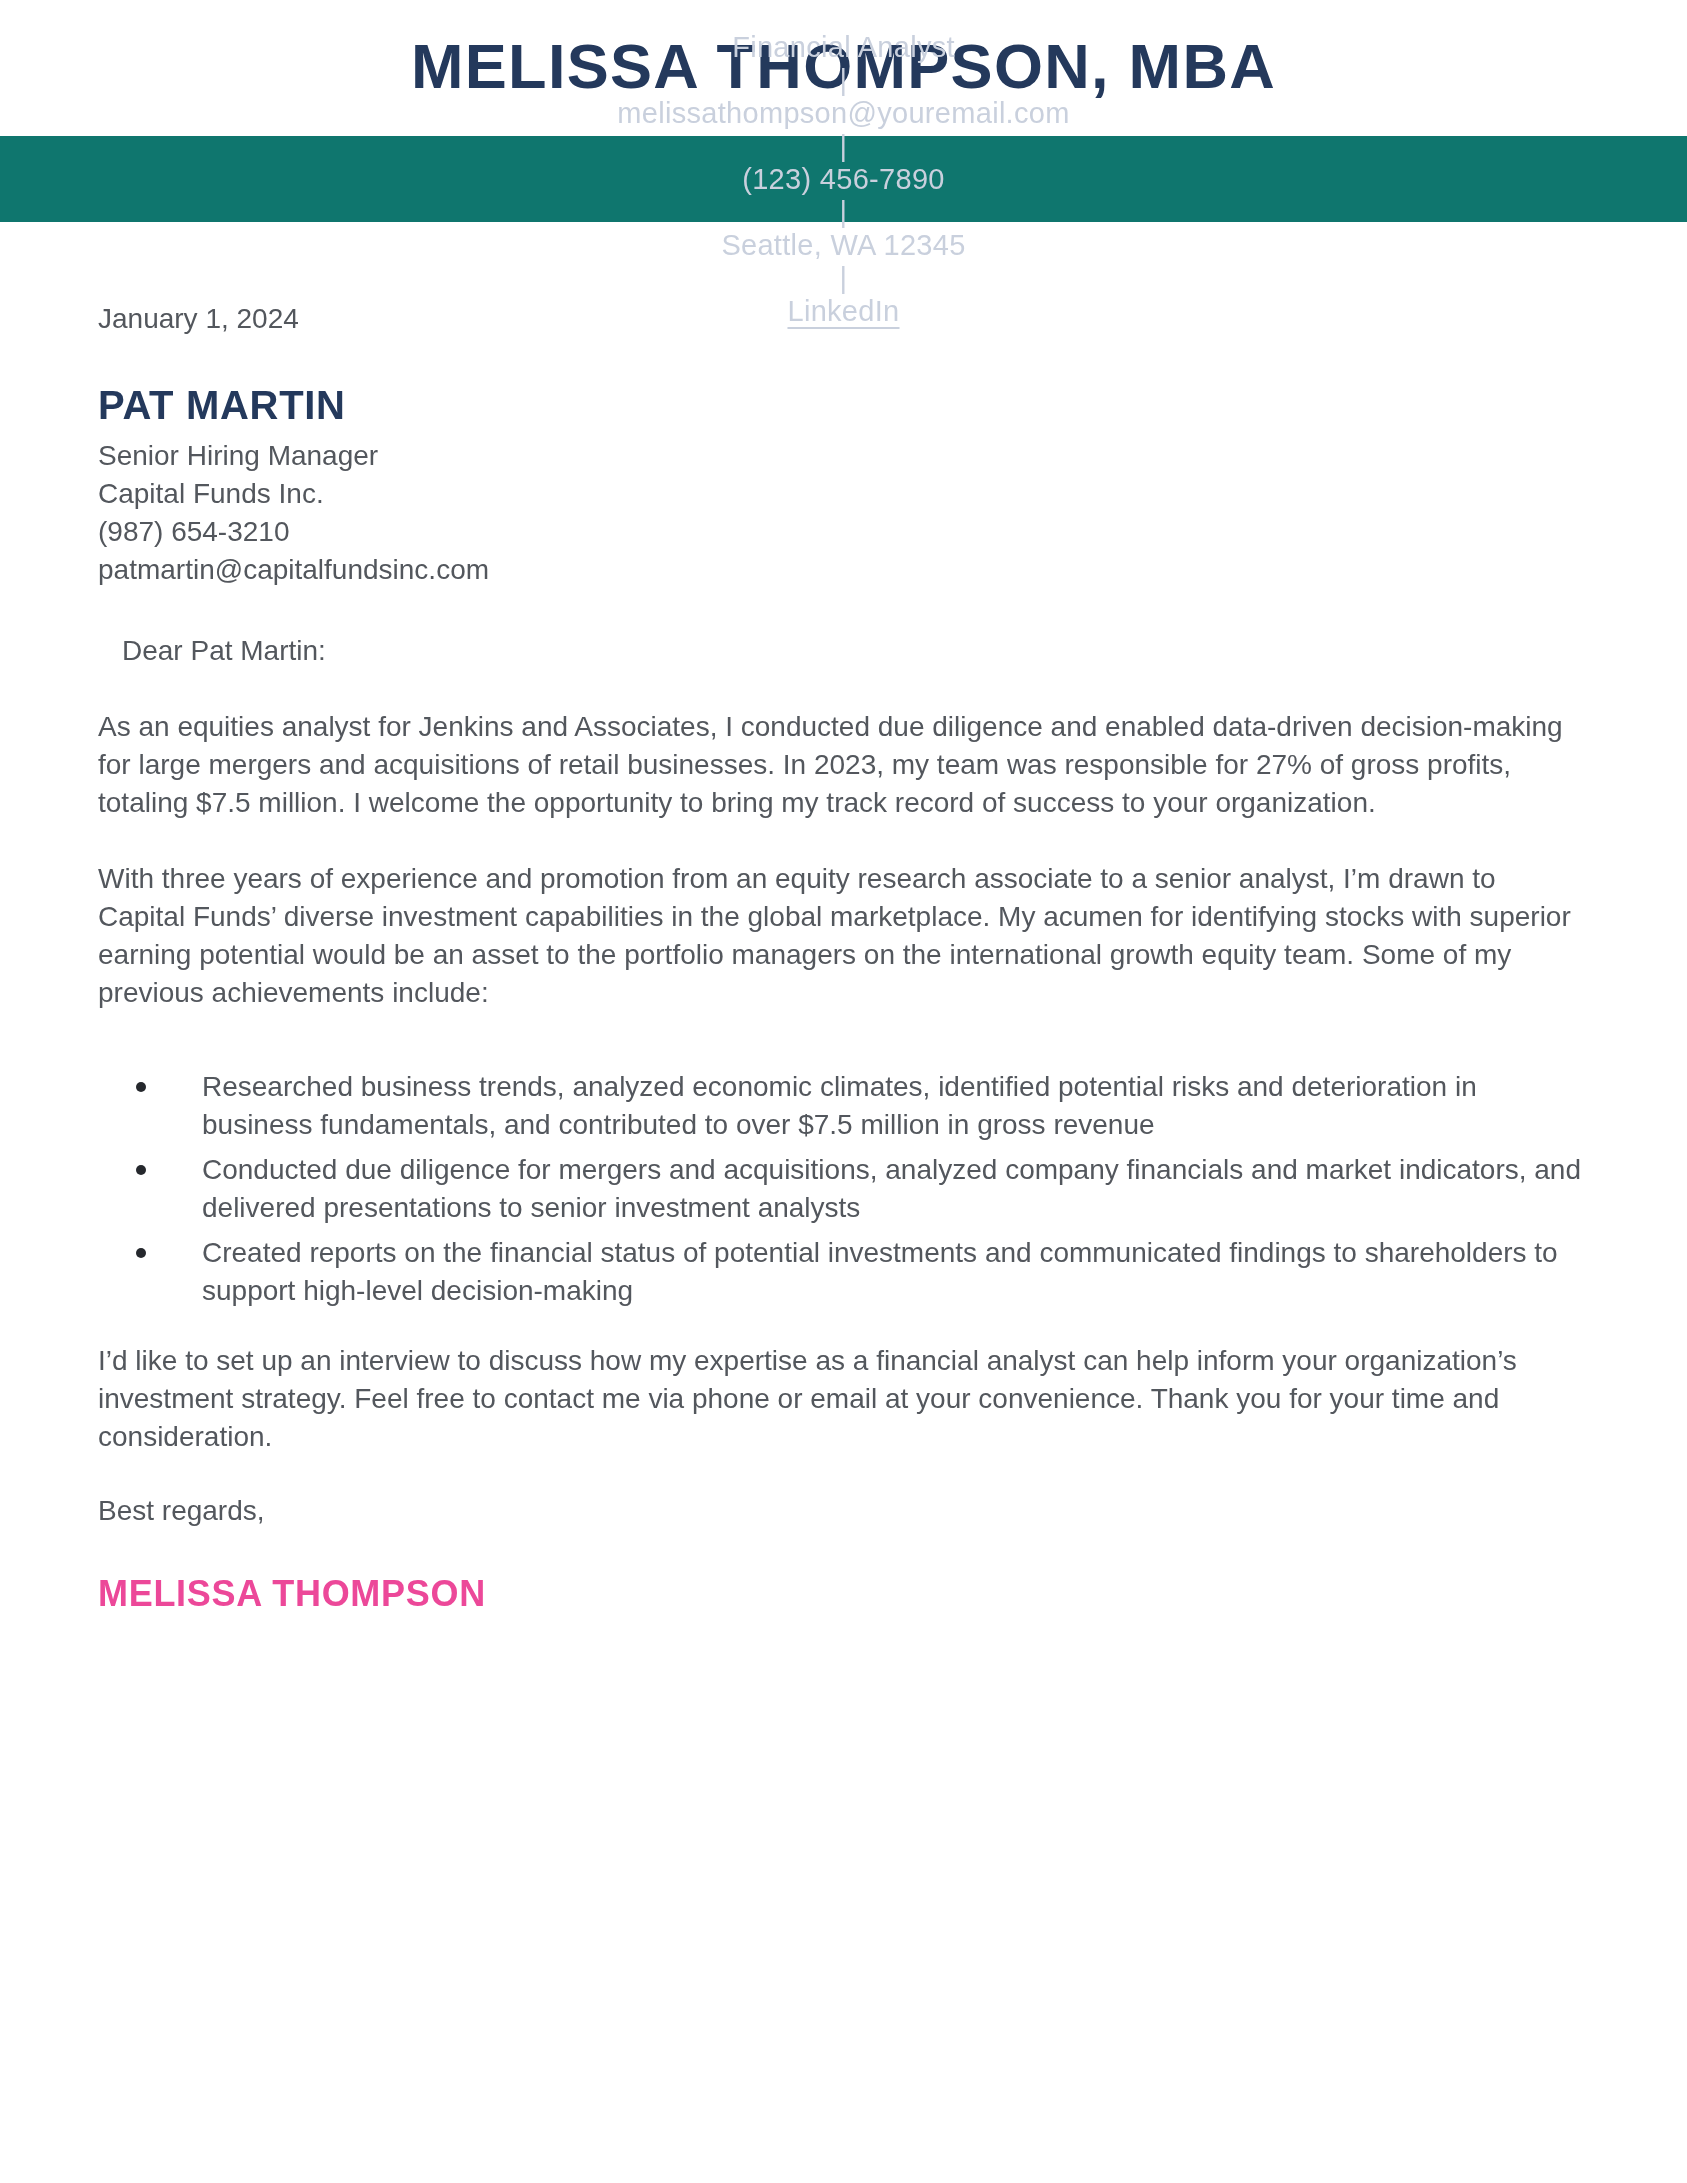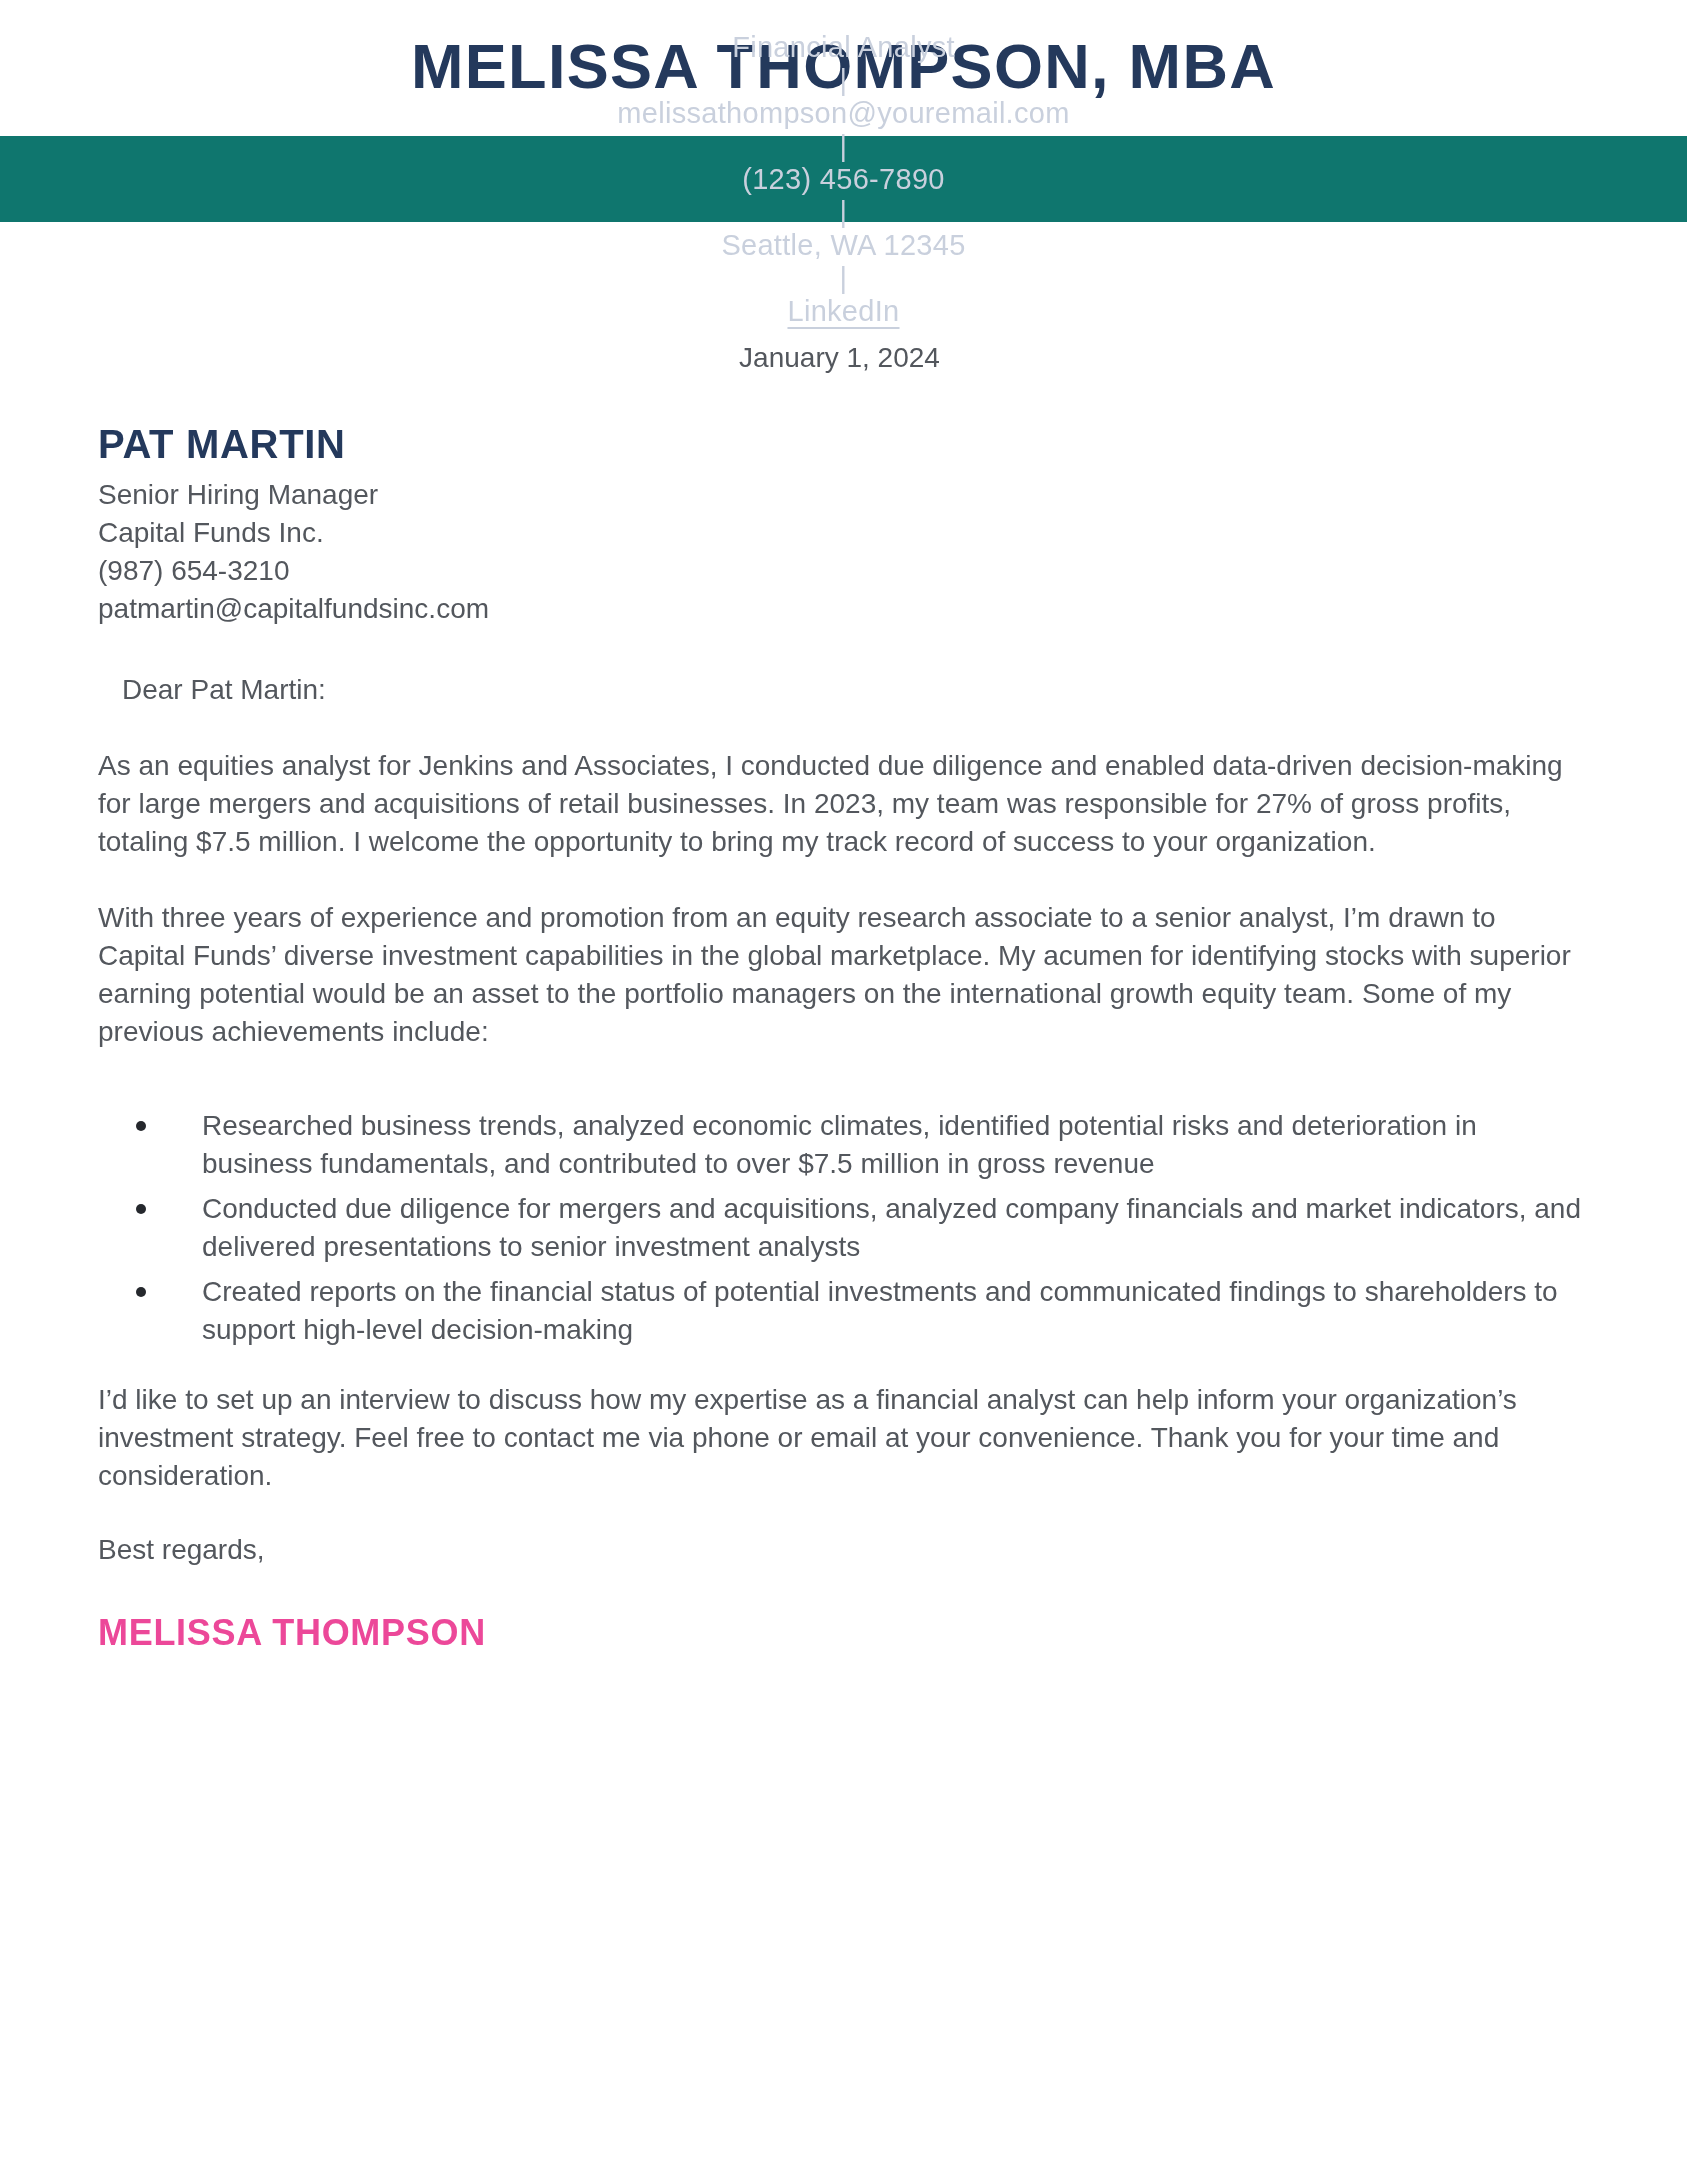--- a/index.html
+++ b/index.html
@@ -52,22 +52,21 @@
     cursor: pointer;
   }
   
   .content {
     padding: 0 106px 0 98px;
     font-size: 28px;
     line-height: 38px;
     color: #53575d;
   }
   .date {
-    margin-top: 117px;
-    text-align: center;
+    margin-top: 78px;
   }
   .recipient-name {
     margin-top: 46px;
     font-size: 40px;
     line-height: 42px;
     font-weight: 700;
     letter-spacing: 0.7px;
     color: #24395c;
   }
   .recipient-block {

